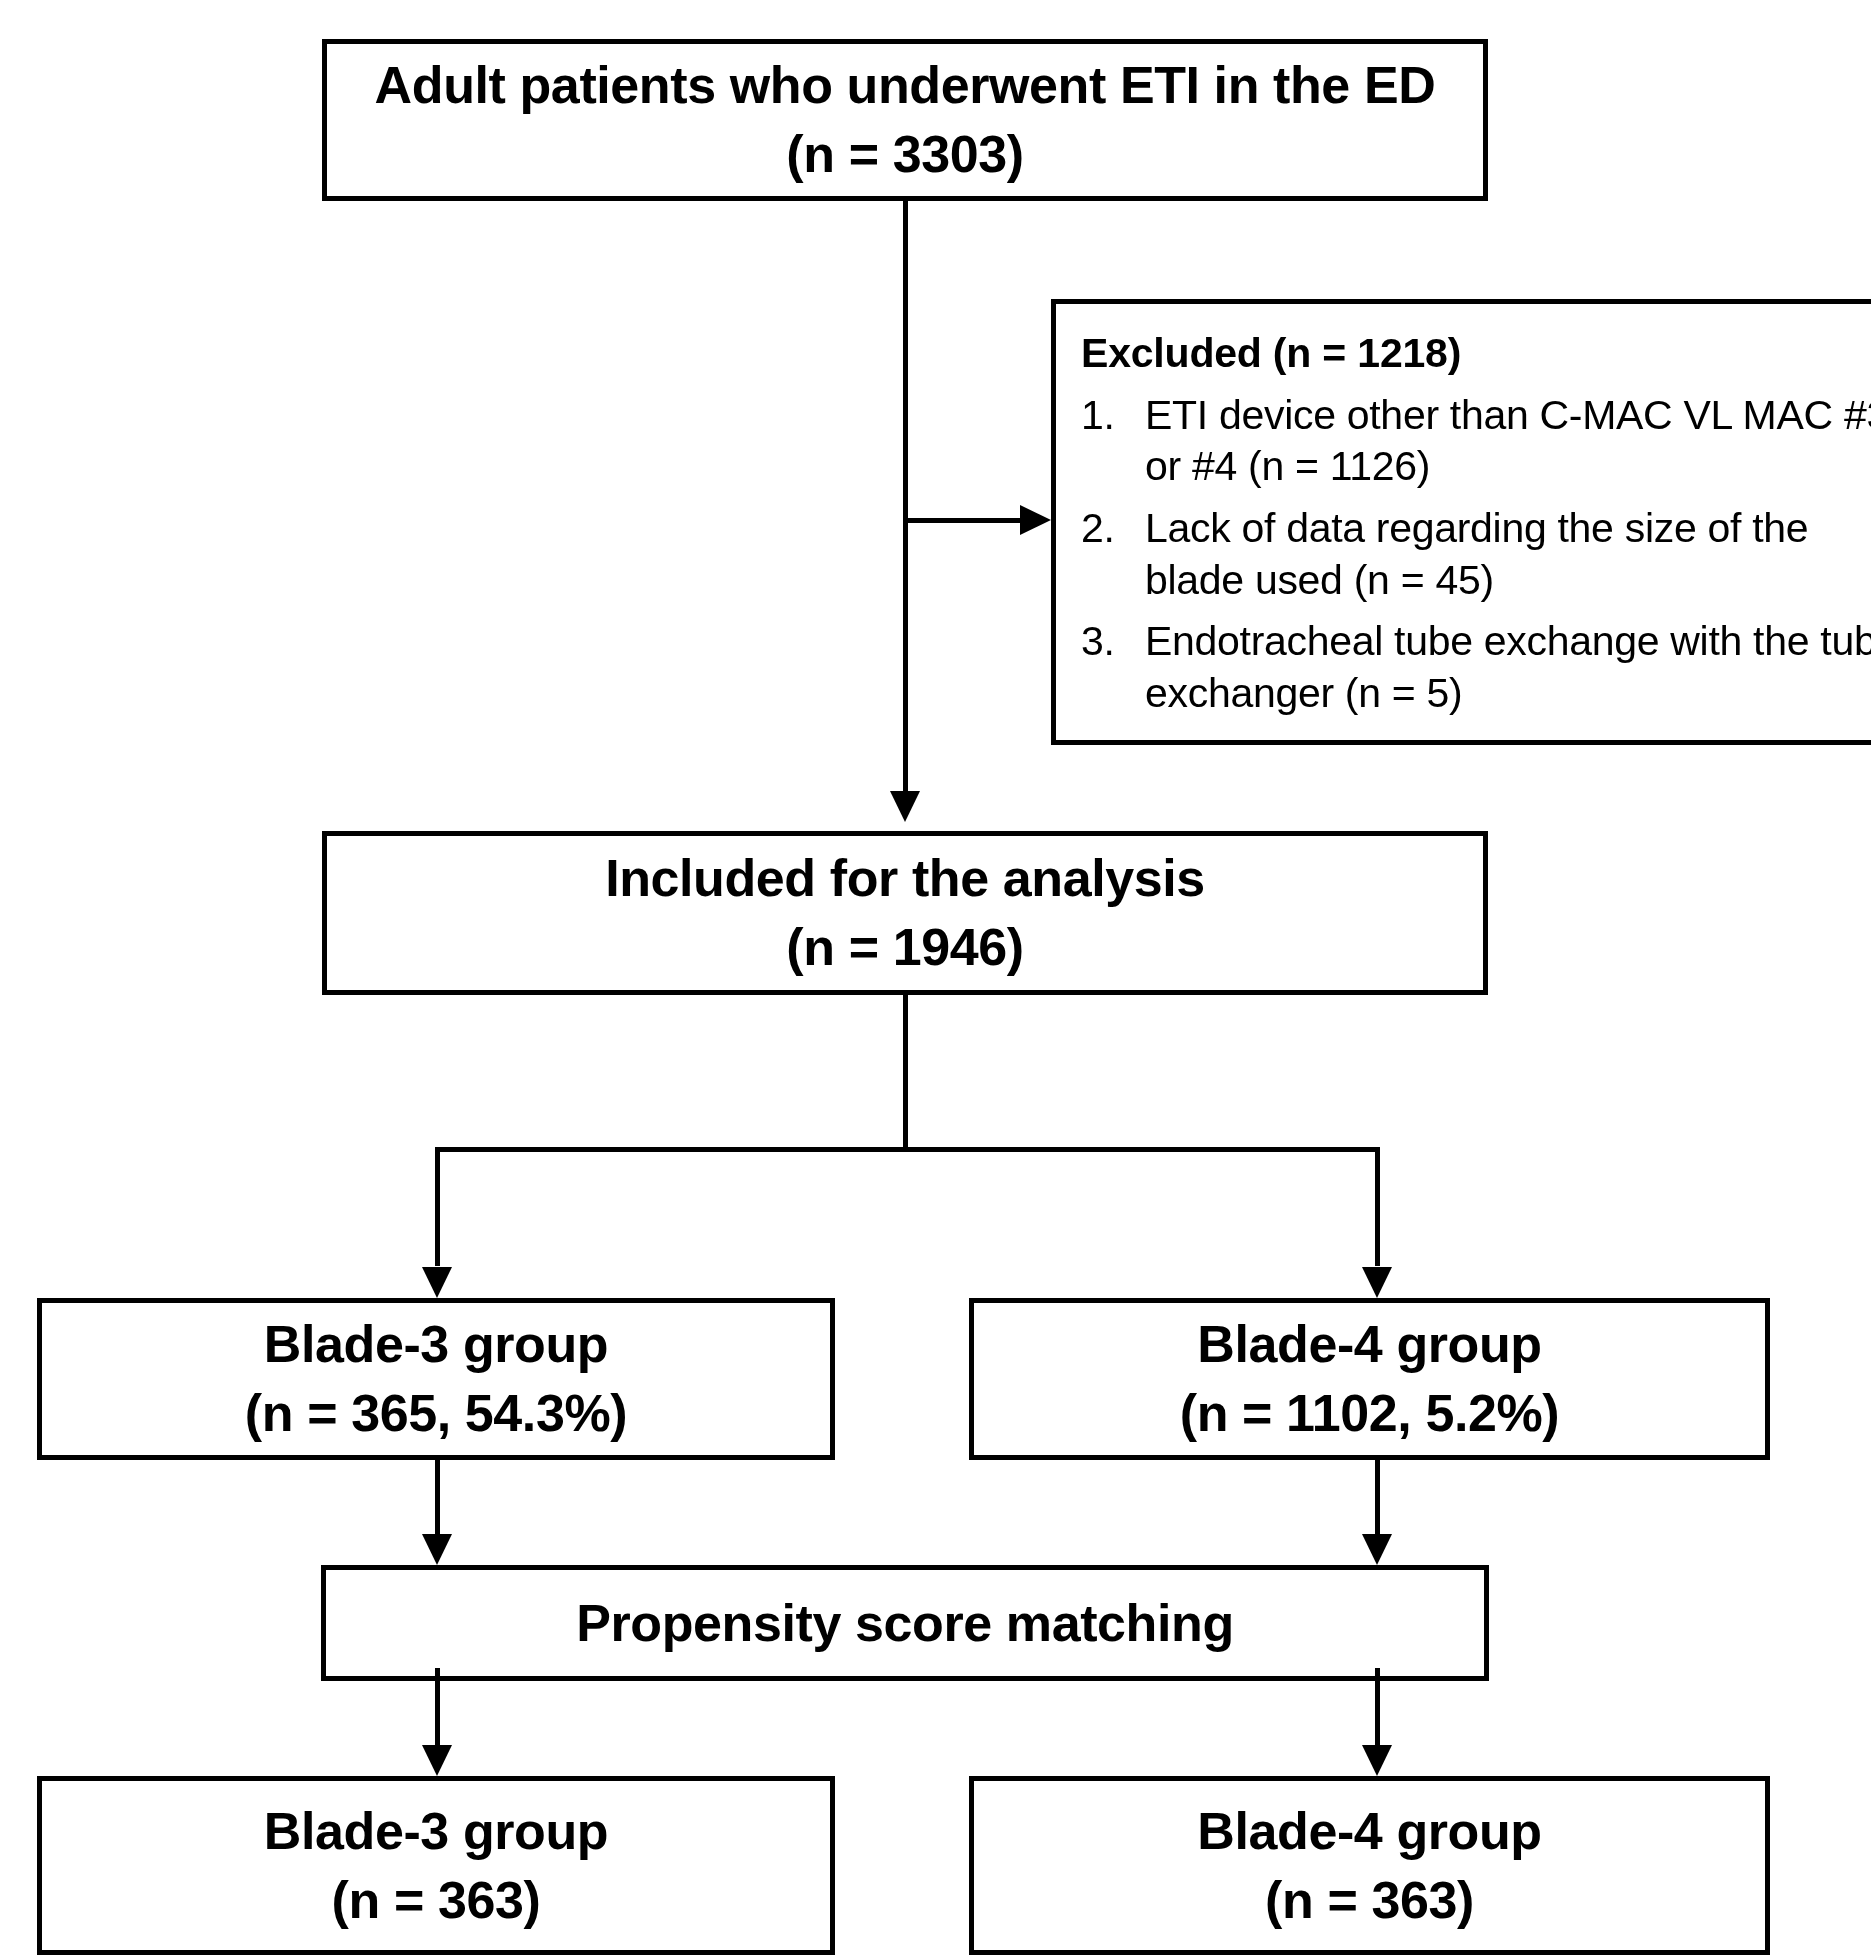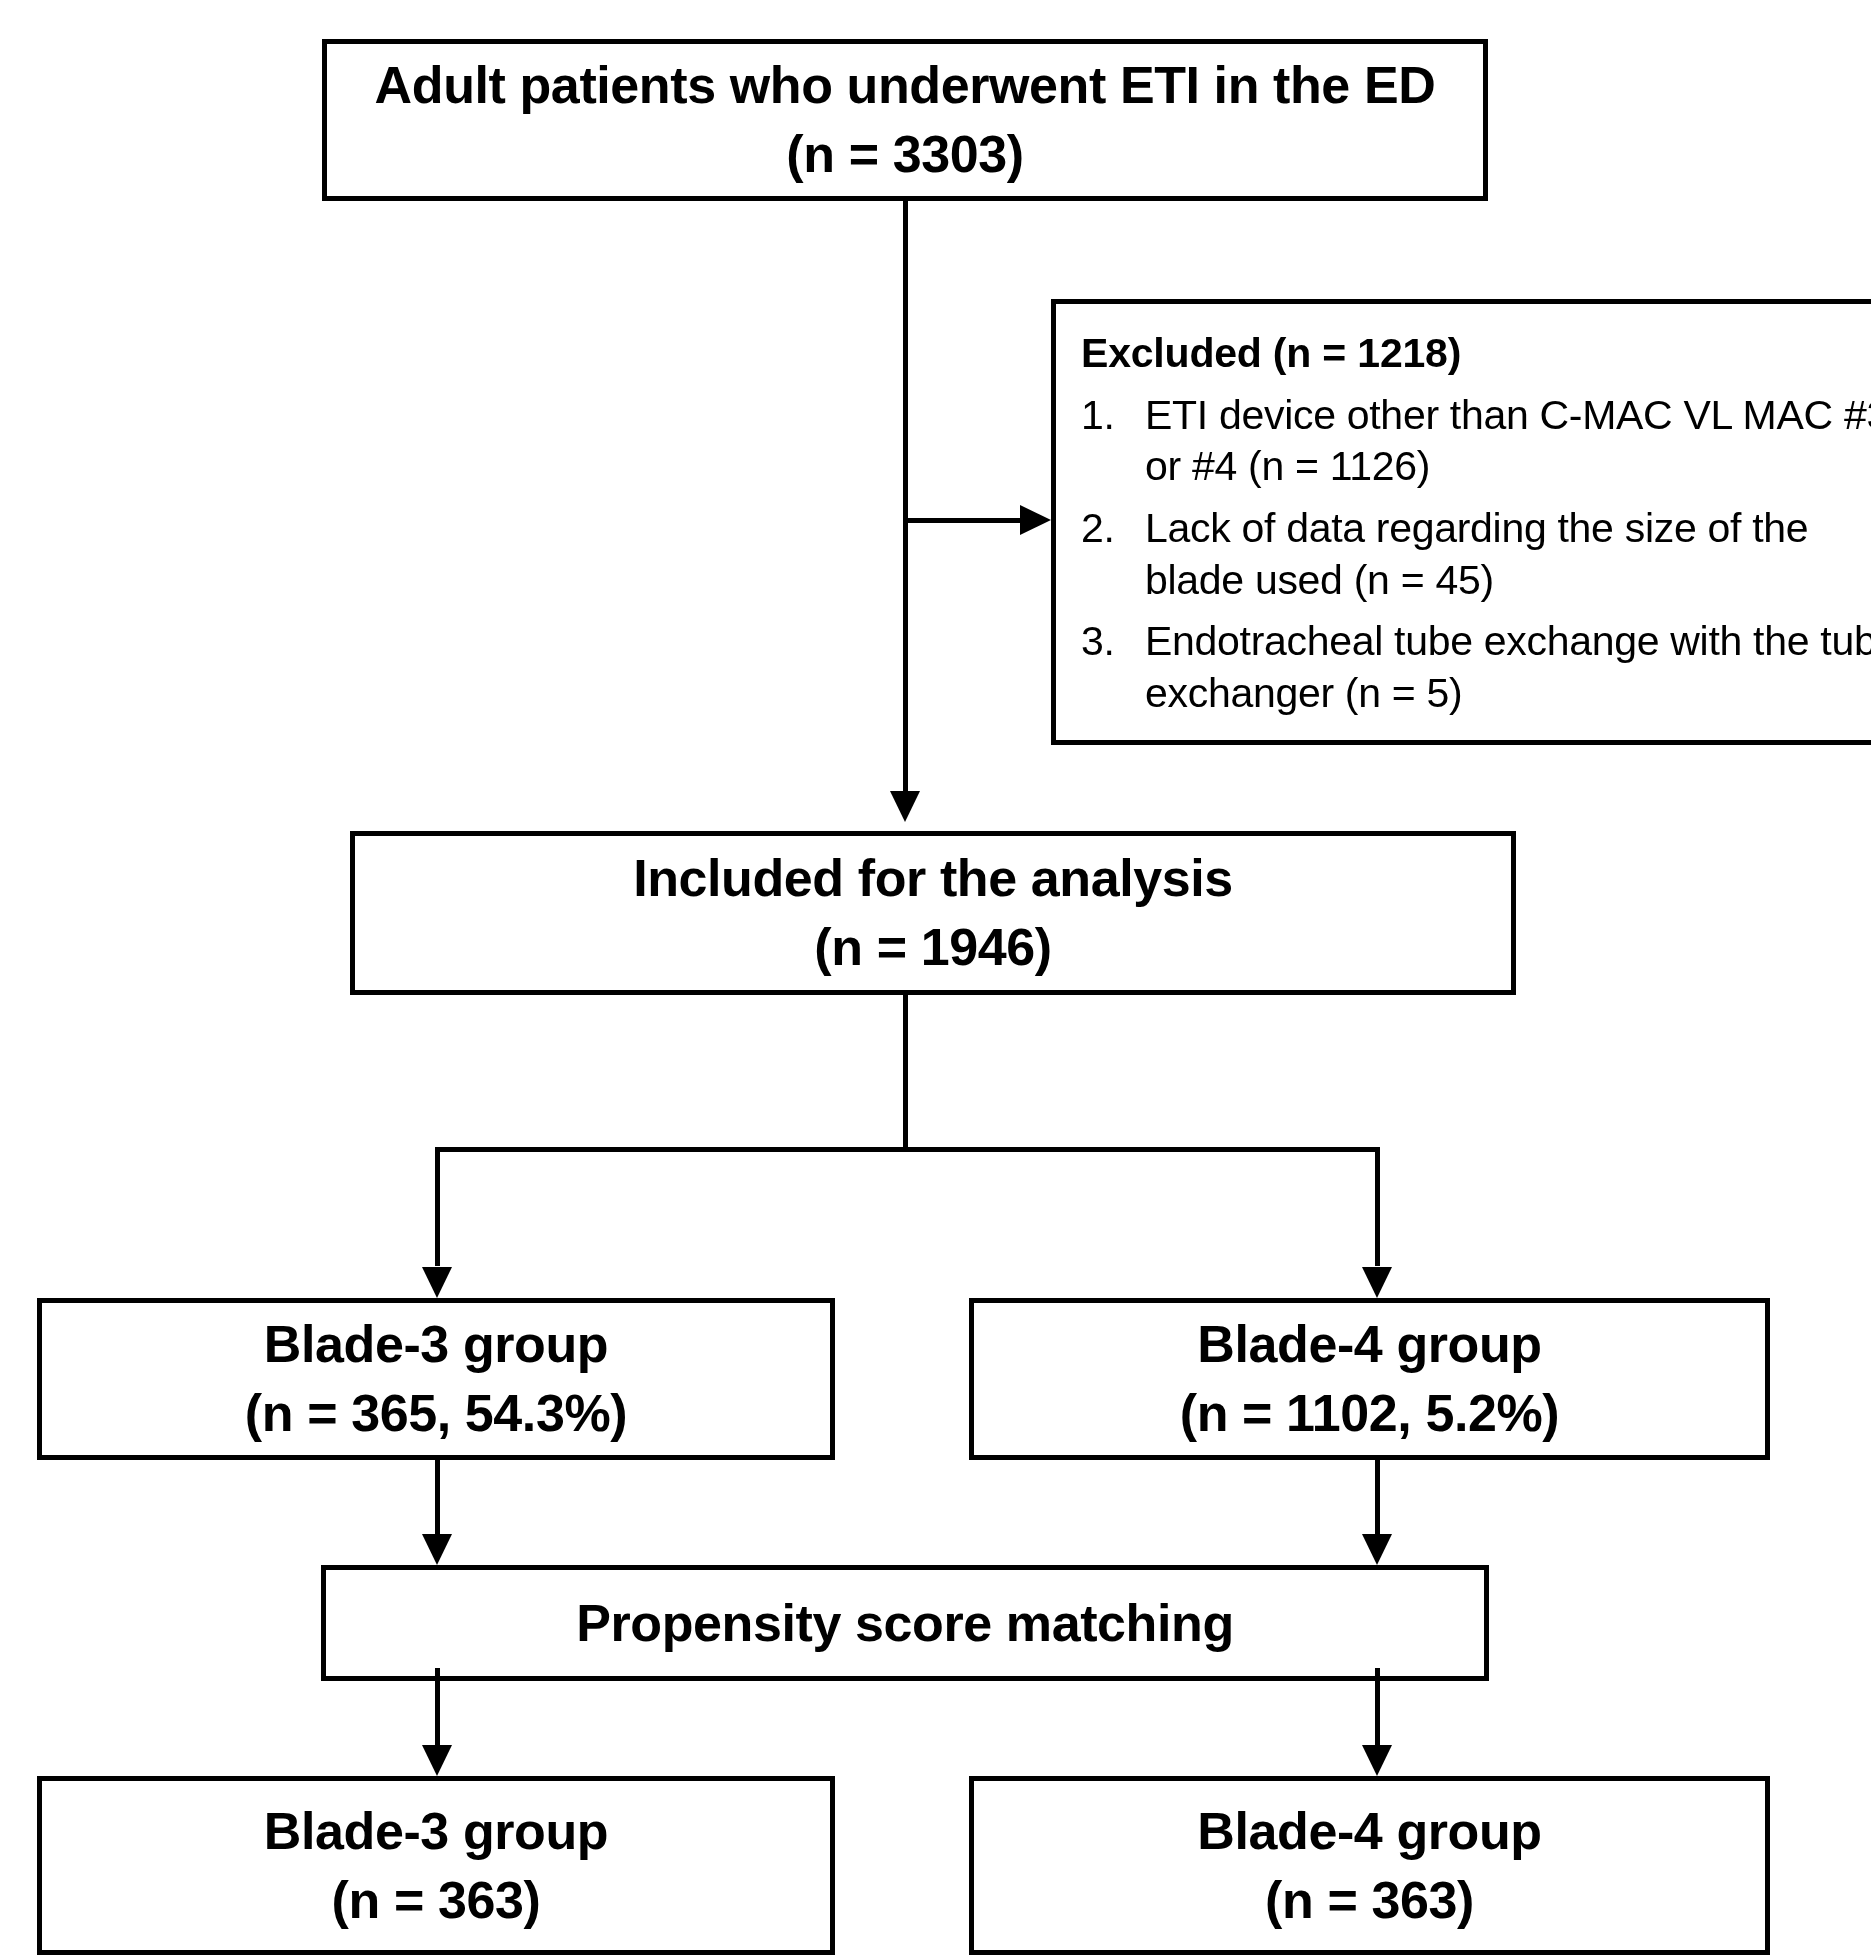--- a/index.html
+++ b/index.html
@@ -30,21 +30,21 @@
     text-align: left;
     font-weight: bold;
     font-size: 52px;
     line-height: 1.32;
     letter-spacing: -0.4px;
   }
   .node .line2 { display: block; }
 
   
   #node-source   { left: 322px;  top: 39px;   width: 1166px; height: 162px; }
-  #node-included { left: 322px;  top: 831px; width: 1166px; height: 164px; margin-left: 28px; }
+  #node-included { left: 322px;  top: 831px; width: 1166px; height: 164px; }
   #node-blade3-pre { left: 37px;   top: 1298px; width: 798px;  height: 162px; }
   #node-blade4-pre { left: 969px; top: 1298px; width: 801px;  height: 162px; }
   #node-psm      { left: 321px;  top: 1565px; width: 1168px; height: 116px; }
   #node-blade3-post { left: 37px;   top: 1776px; width: 798px;  height: 179px; }
   #node-blade4-post { left: 969px; top: 1776px; width: 801px;  height: 179px; }
 
   
   #node-excluded {
     position: absolute;
     left: 1051px;

